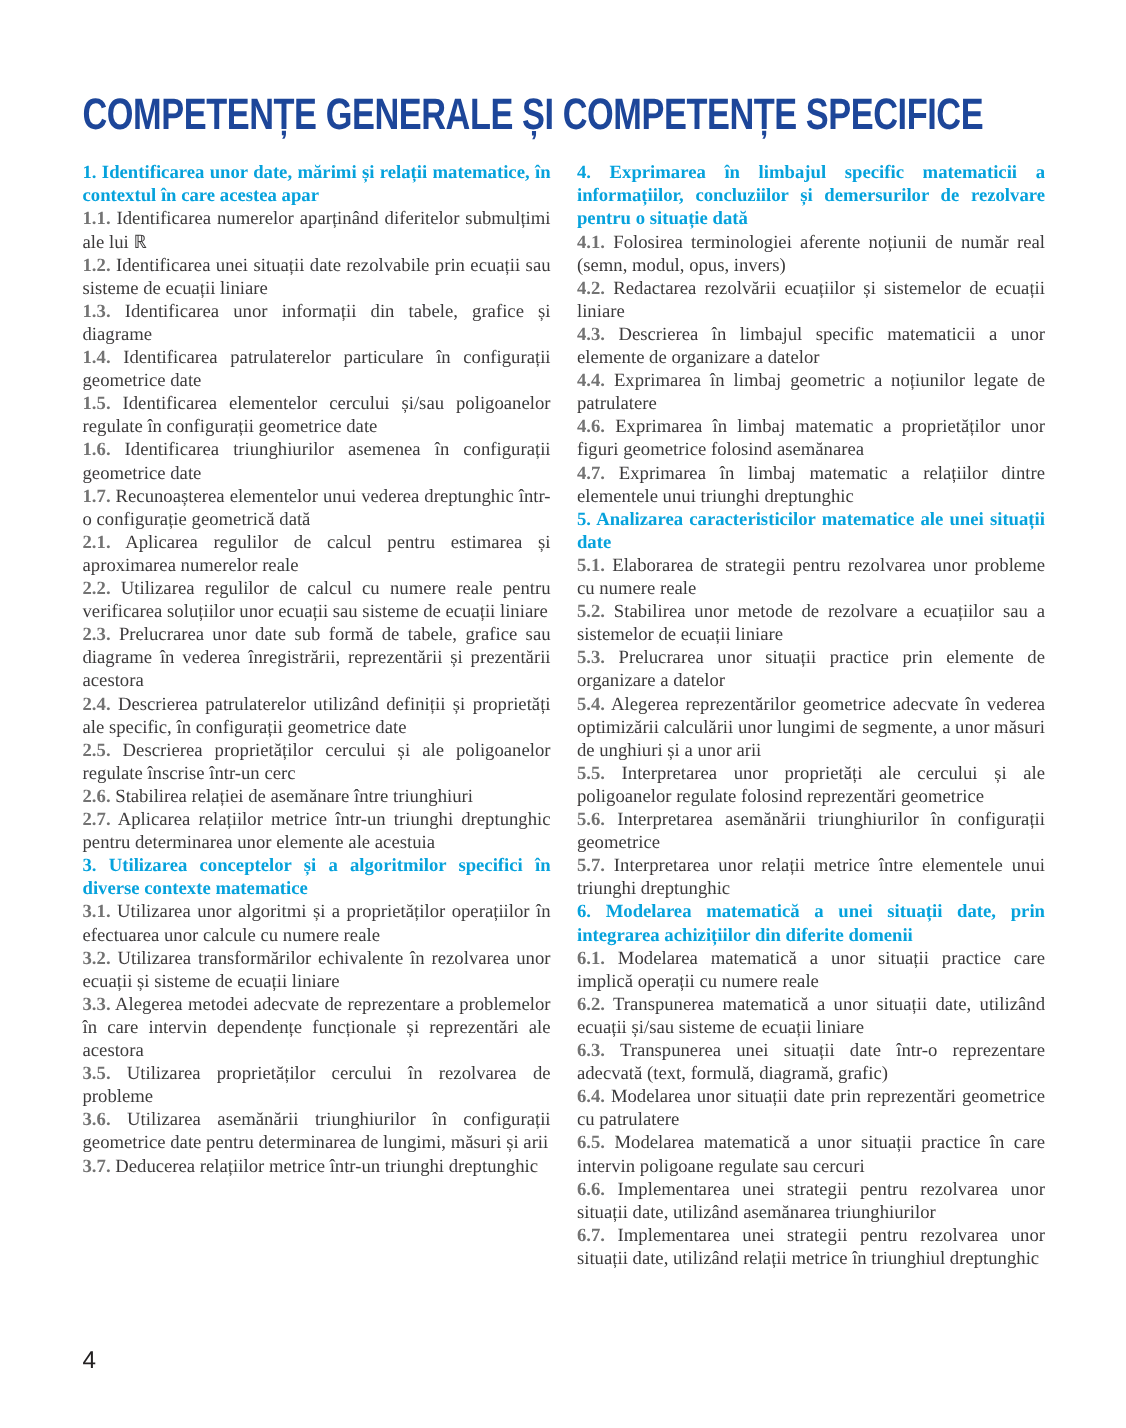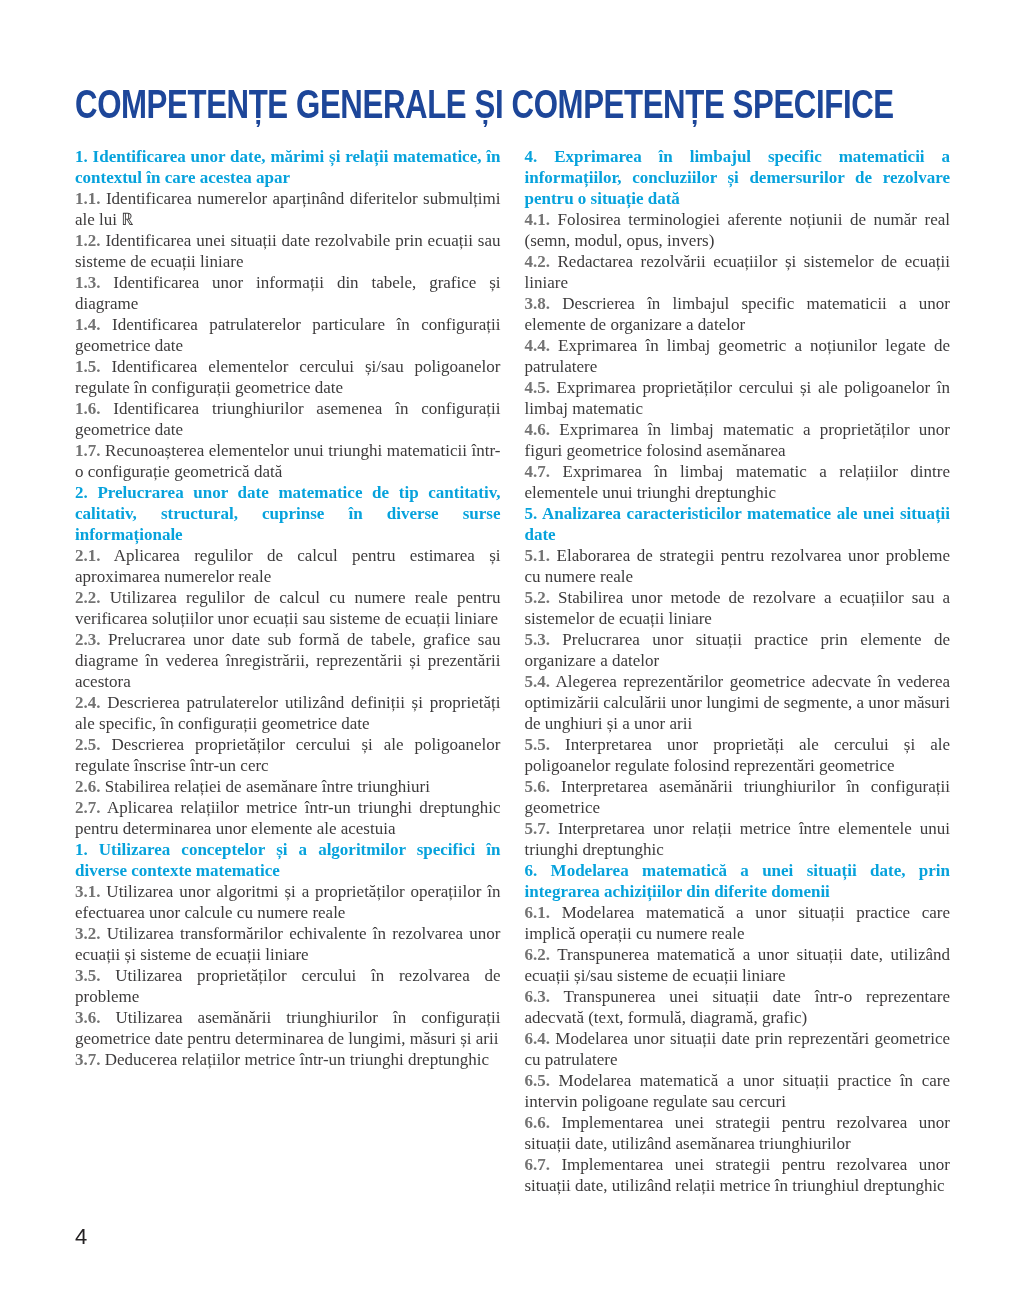--- a/index.html
+++ b/index.html
@@ -65,49 +65,48 @@
   <div class="columns">
     <div class="col" id="col-left">
         <div>
           <p class="sec-heading">1. Identificarea unor date, mărimi și relații matematice, în contextul în care acestea apar</p>
           <p class="item"><span class="item-num">1.1.</span><span> Identificarea numerelor aparținând diferitelor submulțimi ale lui ℝ</span></p>
           <p class="item"><span class="item-num">1.2.</span><span> Identificarea unei situații date rezolvabile prin ecuații sau sisteme de ecuații liniare</span></p>
           <p class="item"><span class="item-num">1.3.</span><span> Identificarea unor informații din tabele, grafice și diagrame</span></p>
           <p class="item"><span class="item-num">1.4.</span><span> Identificarea patrulaterelor particulare în configurații geometrice date</span></p>
           <p class="item"><span class="item-num">1.5.</span><span> Identificarea elementelor cercului și/sau poligoanelor regulate în configurații geometrice date</span></p>
           <p class="item"><span class="item-num">1.6.</span><span> Identificarea triunghiurilor asemenea în configurații geometrice date</span></p>
-          <p class="item"><span class="item-num">1.7.</span><span> Recunoașterea elementelor unui triunghi matematicii într-o configurație geometrică dată</span></p>
+          <p class="item"><span class="item-num">1.7.</span><span> Recunoașterea elementelor unui vederea dreptunghic într-o configurație geometrică dată</span></p>
         </div>
         <div>
-          <p class="sec-heading">2. Prelucrarea unor date matematice de tip cantitativ, calitativ, structural, cuprinse în diverse surse informaționale</p>
           <p class="item"><span class="item-num">2.1.</span><span> Aplicarea regulilor de calcul pentru estimarea și aproximarea numerelor reale</span></p>
           <p class="item"><span class="item-num">2.2.</span><span> Utilizarea regulilor de calcul cu numere reale pentru verificarea soluțiilor unor ecuații sau sisteme de ecuații liniare</span></p>
           <p class="item"><span class="item-num">2.3.</span><span> Prelucrarea unor date sub formă de tabele, grafice sau diagrame în vederea înregistrării, reprezentării și prezentării acestora</span></p>
           <p class="item"><span class="item-num">2.4.</span><span> Descrierea patrulaterelor utilizând definiții și proprietăți ale specific, în configurații geometrice date</span></p>
           <p class="item"><span class="item-num">2.5.</span><span> Descrierea proprietăților cercului și ale poligoanelor regulate înscrise într-un cerc</span></p>
           <p class="item"><span class="item-num">2.6.</span><span> Stabilirea relației de asemănare între triunghiuri</span></p>
           <p class="item"><span class="item-num">2.7.</span><span> Aplicarea relațiilor metrice într-un triunghi dreptunghic pentru determinarea unor elemente ale acestuia</span></p>
         </div>
         <div>
-          <p class="sec-heading">1. Utilizarea conceptelor și a algoritmilor specifici în diverse contexte matematice</p>
+          <p class="sec-heading">3. Utilizarea conceptelor și a algoritmilor specifici în diverse contexte matematice</p>
           <p class="item"><span class="item-num">3.1.</span><span> Utilizarea unor algoritmi și a proprietăților operațiilor în efectuarea unor calcule cu numere reale</span></p>
           <p class="item"><span class="item-num">3.2.</span><span> Utilizarea transformărilor echivalente în rezolvarea unor ecuații și sisteme de ecuații liniare</span></p>
+          <p class="item"><span class="item-num">3.3.</span><span> Alegerea metodei adecvate de reprezentare a problemelor în care intervin dependențe funcționale și reprezentări ale acestora</span></p>
           <p class="item"><span class="item-num">3.5.</span><span> Utilizarea proprietăților cercului în rezolvarea de probleme</span></p>
           <p class="item"><span class="item-num">3.6.</span><span> Utilizarea asemănării triunghiurilor în configurații geometrice date pentru determinarea de lungimi, măsuri și arii</span></p>
           <p class="item"><span class="item-num">3.7.</span><span> Deducerea relațiilor metrice într-un triunghi dreptunghic</span></p>
         </div>
       </div>
     <div class="col" id="col-right">
         <div>
           <p class="sec-heading">4. Exprimarea în limbajul specific matematicii a informațiilor, concluziilor și demersurilor de rezolvare pentru o situație dată</p>
           <p class="item"><span class="item-num">4.1.</span><span> Folosirea terminologiei aferente noțiunii de număr real (semn, modul, opus, invers)</span></p>
           <p class="item"><span class="item-num">4.2.</span><span> Redactarea rezolvării ecuațiilor și sistemelor de ecuații liniare</span></p>
-          <p class="item"><span class="item-num">3.8.</span><span> Descrierea în limbajul specific matematicii a unor elemente de organizare a datelor</span></p>
+          <p class="item"><span class="item-num">4.3.</span><span> Descrierea în limbajul specific matematicii a unor elemente de organizare a datelor</span></p>
           <p class="item"><span class="item-num">4.4.</span><span> Exprimarea în limbaj geometric a noțiunilor legate de patrulatere</span></p>
-          <p class="item"><span class="item-num">4.5.</span><span> Exprimarea proprietăților cercului și ale poligoanelor în limbaj matematic</span></p>
           <p class="item"><span class="item-num">4.6.</span><span> Exprimarea în limbaj matematic a proprietăților unor figuri geometrice folosind asemănarea</span></p>
           <p class="item"><span class="item-num">4.7.</span><span> Exprimarea în limbaj matematic a relațiilor dintre elementele unui triunghi dreptunghic</span></p>
         </div>
         <div>
           <p class="sec-heading">5. Analizarea caracteristicilor matematice ale unei situații date</p>
           <p class="item"><span class="item-num">5.1.</span><span> Elaborarea de strategii pentru rezolvarea unor probleme cu numere reale</span></p>
           <p class="item"><span class="item-num">5.2.</span><span> Stabilirea unor metode de rezolvare a ecuațiilor sau a sistemelor de ecuații liniare</span></p>
           <p class="item"><span class="item-num">5.3.</span><span> Prelucrarea unor situații practice prin elemente de organizare a datelor</span></p>
           <p class="item"><span class="item-num">5.4.</span><span> Alegerea reprezentărilor geometrice adecvate în vederea optimizării calculării unor lungimi de segmente, a unor măsuri de unghiuri și a unor arii</span></p>
           <p class="item"><span class="item-num">5.5.</span><span> Interpretarea unor proprietăți ale cercului și ale poligoanelor regulate folosind reprezentări geometrice</span></p>

